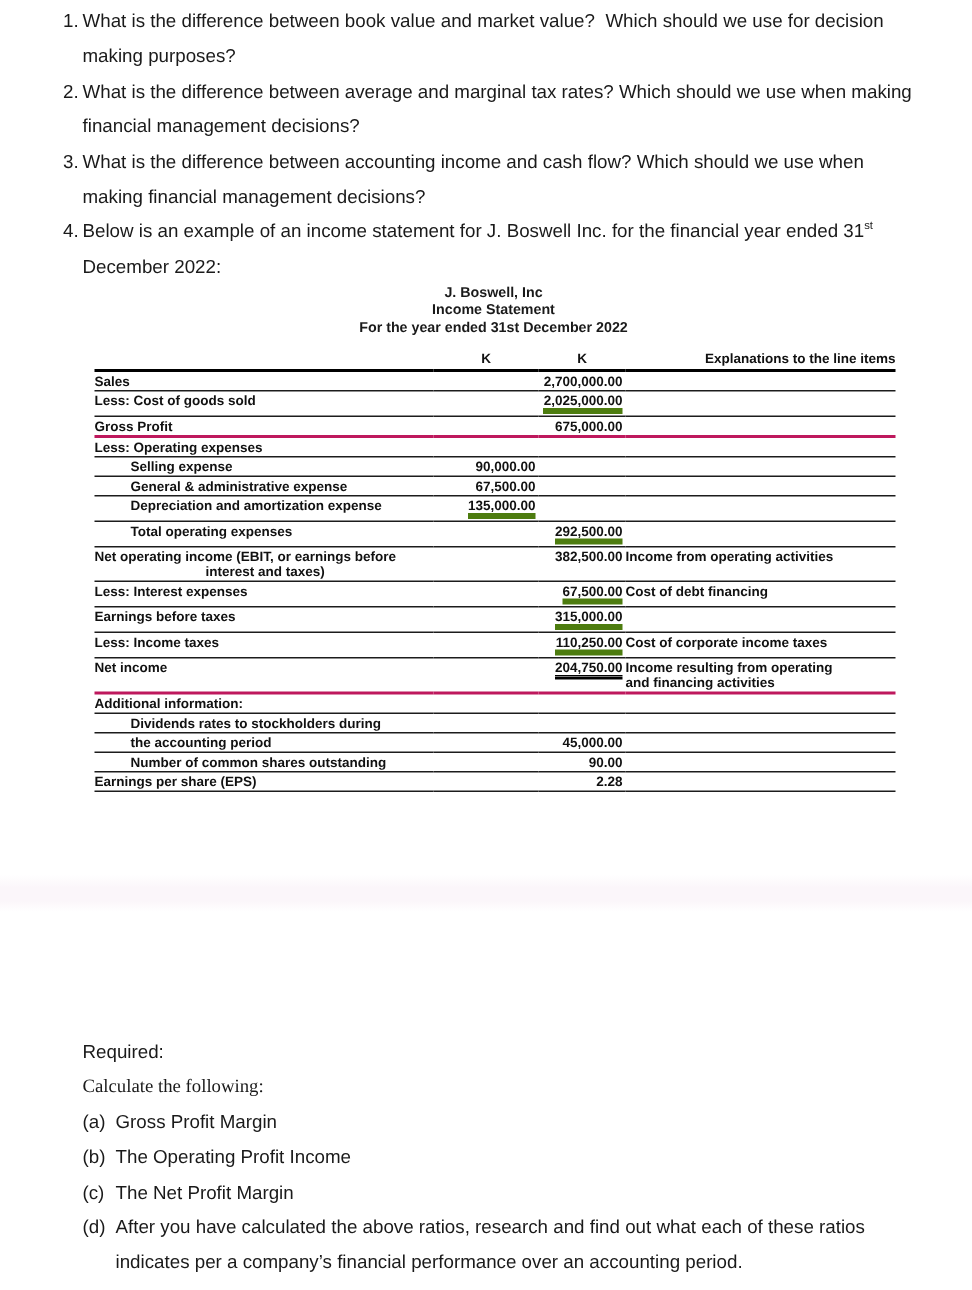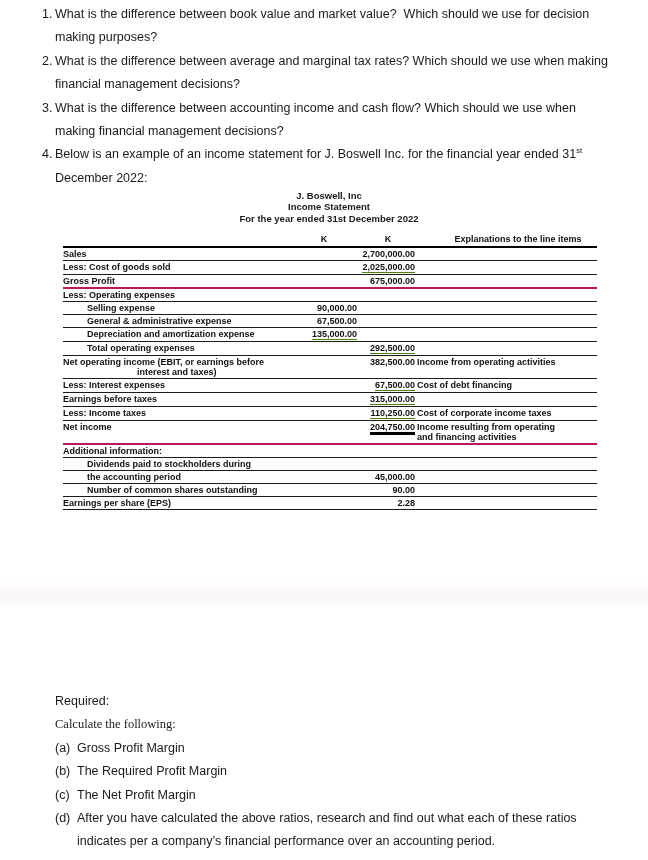--- a/index.html
+++ b/index.html
@@ -33,33 +33,33 @@
     font-size:9px;font-weight:bold;color:#111;
   }
   table.stmt col.c-label{width:226px;}
   table.stmt col.c-k1{width:70px;}
   table.stmt col.c-k2{width:58px;}
   table.stmt col.c-expl{width:180px;}
   table.stmt th{
     font-size:9px;font-weight:bold;text-align:center;
     padding:1px 0 2px;border-bottom:2px solid #000;line-height:10px;
   }
-  table.stmt th.h-expl{padding-left:22px;}
+  table.stmt th.h-expl{padding-left:22px;text-align:right;}
   table.stmt td{
     padding:1px 2px 1px 0;line-height:10px;vertical-align:top;
     overflow:visible;white-space:nowrap;
   }
   tr.rule td{border-bottom:1px solid #1c1c1c;}
   tr.thick td{border-bottom:2px solid #be185d;}
   td.label{padding-left:6px;}
   td.label.indent{padding-left:24px;}
   td.num{text-align:right;}
   td.expl{padding-left:24px;}
   .label2{padding-left:74px;}
-  .sng{display:inline-block;border-bottom:1px solid #4d7c0f;}
+  .sng{display:inline-block;border-bottom:4px solid #4d7c0f;}
   .dbl{display:inline-block;border-bottom:1px solid #000;box-shadow:0 2px 0 #000;}
 
   
   .band{
     position:absolute;left:0;top:583px;width:648px;height:25px;
     background:linear-gradient(#ffffff, #fbf6fa 35%, #fbf6fa 70%, #ffffff);
   }
 
   
   .required{position:absolute;left:55px;top:690px;width:575px;}
@@ -215,21 +215,21 @@
             <div>and financing activities</div>
           </td>
         </tr>
         <tr class="rule">
           <td class="label"><span>Additional information:</span></td>
           <td class="num"></td>
           <td class="num"></td>
           <td class="expl"></td>
         </tr>
         <tr class="rule">
-          <td class="label indent"><span>Dividends paid to stockholders during</span></td>
+          <td class="label indent"><span>Dividends rates to stockholders during</span></td>
           <td class="num"></td>
           <td class="num"></td>
           <td class="expl"></td>
         </tr>
         <tr class="rule">
           <td class="label indent"><span>the accounting period</span></td>
           <td class="num"></td>
           <td class="num"><span>45,000.00</span></td>
           <td class="expl"></td>
         </tr>
@@ -256,21 +256,21 @@
     <div>
         <div class="req-item">
           <div class="req-letter">(a)</div>
           <div class="req-body">
             <div class="req-line">Gross Profit Margin</div>
           </div>
         </div>
         <div class="req-item">
           <div class="req-letter">(b)</div>
           <div class="req-body">
-            <div class="req-line">The Required Profit Margin</div>
+            <div class="req-line">The Operating Profit Income</div>
           </div>
         </div>
         <div class="req-item">
           <div class="req-letter">(c)</div>
           <div class="req-body">
             <div class="req-line">The Net Profit Margin</div>
           </div>
         </div>
         <div class="req-item">
           <div class="req-letter">(d)</div>

